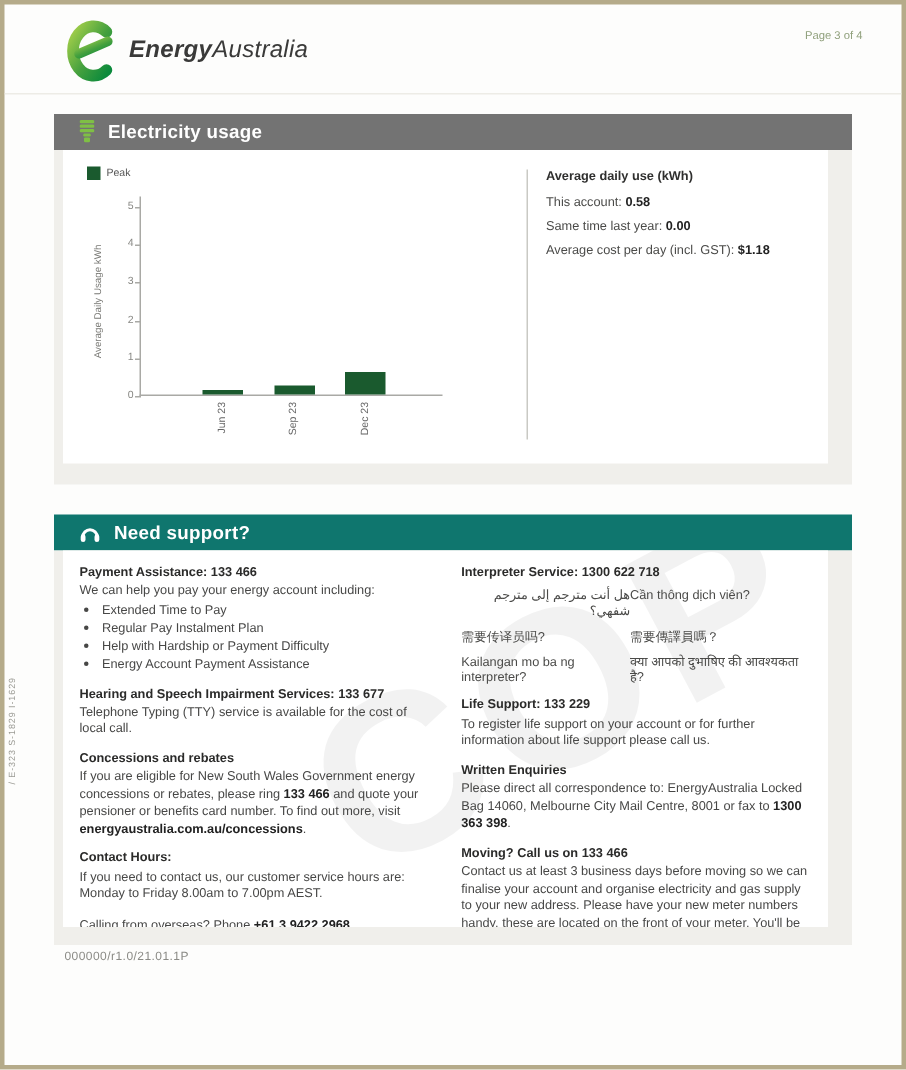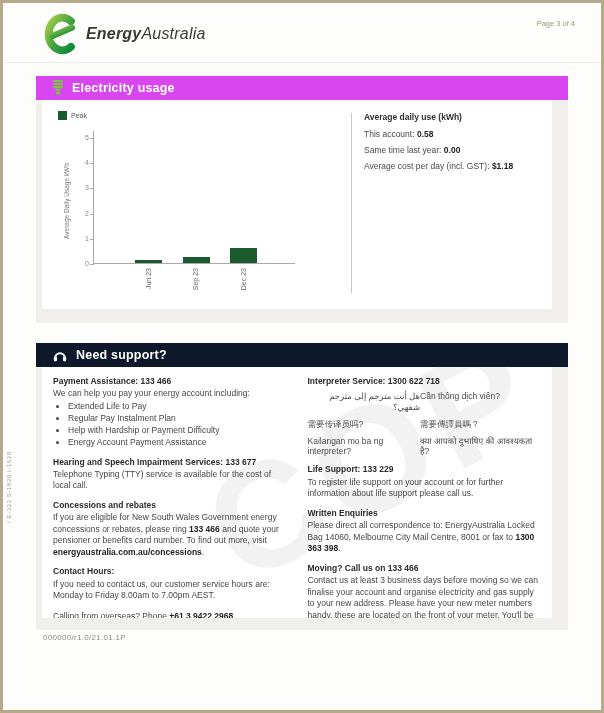--- a/index.html
+++ b/index.html
@@ -11,22 +11,22 @@
   .hdr { height:60px; position:relative; border-bottom:1px solid #edece6; }
   .logo-wrap { position:absolute; left:38px; top:10px; display:flex; align-items:center; gap:7px; }
   .brand { font-size:16px; font-style:italic; color:#3a3a39; letter-spacing:0.2px; }
   .brand .b1 { font-weight:bold; }
   .brand .b2 { font-weight:normal; }
   .page-num { position:absolute; right:26px; top:16px; font-size:7.5px; color:#90a07c; }
 
   
   .sec-bar { margin:0 33px; height:24px; display:flex; align-items:center; gap:9px;
              padding-left:17px; color:#fff; font-weight:bold; font-size:12.5px; letter-spacing:0.2px; }
-  .sec-bar.dark { background:#d946ef; }
-  .sec-bar.bright { background:#0f172a; }
+  .sec-bar.dark { background:#737373; }
+  .sec-bar.bright { background:#0f766e; }
 
   
   .usage-card { margin:0 33px; height:223px; background:#f0efeb; position:relative; }
   .usage-inner { position:absolute; left:6px; right:16px; top:0; bottom:14px; background:#fff; }
   .legend { position:absolute; left:22px; top:11px; display:flex; align-items:center; gap:4px;
             font-size:7px; color:#555; }
   .legend .swatch { width:9px; height:9px; background:#1a5a2e; display:inline-block; }
   .ylabel { position:absolute; left:30px; top:101px; transform:translate(-50%,-50%) rotate(-90deg);
             white-space:nowrap; font-size:6.5px; color:#7a7a76; }
   .plot { position:absolute; left:57px; top:38px; width:202px; height:126px;
@@ -159,21 +159,21 @@
       <span>Need support?</span>
     </div>
     <div class="support-card">
       <div class="support-inner">
         <div class="watermark">COPY</div>
         <div class="support-col" id="col-left">
             <div class="block">
               <div class="bhead">Payment Assistance: 133 466</div>
               <div class="bpara"><span>We can help you pay your energy account including:</span></div>
               <ul class="bullets">
-                <li>Extended Life to Pay</li>
+                <li>Extended Time to Pay</li>
                 <li>Regular Pay Instalment Plan</li>
                 <li>Help with Hardship or Payment Difficulty</li>
                 <li>Energy Account Payment Assistance</li>
               </ul>
             </div>
             <div class="block">
               <div class="bhead">Hearing and Speech Impairment Services: 133 677</div>
               <div class="bpara"><span>Telephone Typing (TTY) service is available for the cost of local call.</span></div>
             </div>
             <div class="block">

